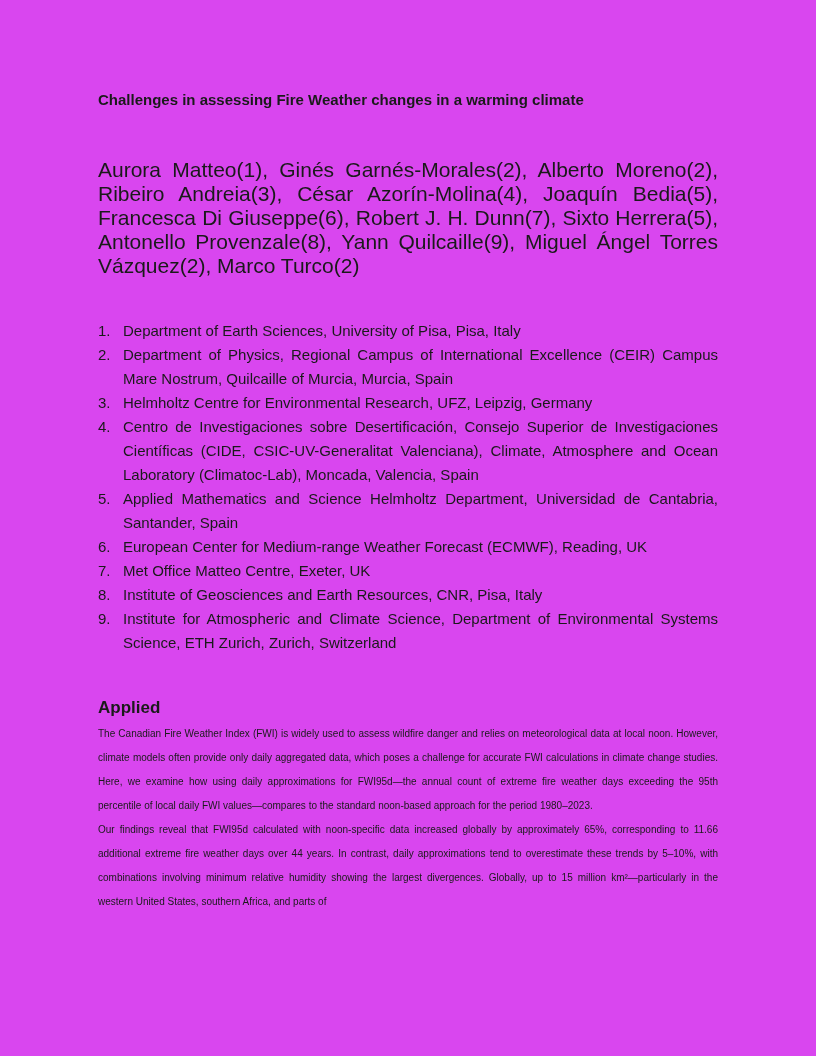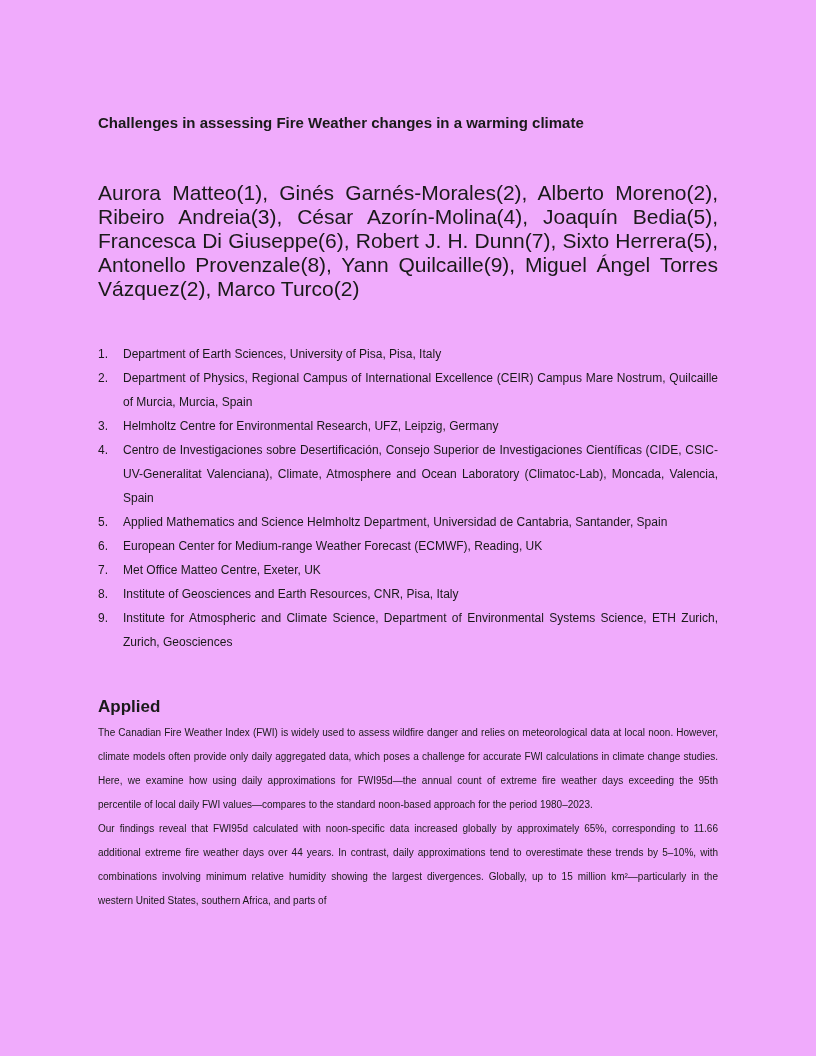--- a/index.html
+++ b/index.html
@@ -5,26 +5,26 @@
   html, body {
     margin: 0;
     padding: 0;
     background: #ffffff;
   }
   .page {
     position: relative;
     width: 816px;
     height: 1056px;
     margin: 0 auto;
-    background: #f0abfc;
+    background: #d946ef;
     overflow: hidden;
     font-family: "Liberation Sans", "DejaVu Sans", sans-serif;
     color: #1a1a1a;
     box-sizing: border-box;
-    padding: 111px 98px 0 98px;
+    padding: 88px 98px 0 98px;
   }
   .title {
     font-size: 15px;
     line-height: 24px;
     font-weight: bold;
     margin: 0;
   }
   .authors {
     font-size: 21px;
     line-height: 24px;
@@ -32,21 +32,21 @@
     margin: 46px 0 0 0;
   }
   ol.affiliations {
     margin: 41px 0 0 0;
     padding: 0 0 0 25px;
     list-style: none;
     counter-reset: aff;
   }
   ol.affiliations li {
     position: relative;
-    font-size: 12px;
+    font-size: 15px;
     line-height: 24px;
     text-align: justify;
     counter-increment: aff;
   }
   ol.affiliations li::before {
     content: counter(aff) ".";
     position: absolute;
     left: -25px;
     top: 0;
   }
@@ -77,21 +77,21 @@
 
   <ol class="affiliations">
     <li>Department of Earth Sciences, University of Pisa, Pisa, Italy</li>
     <li>Department of Physics, Regional Campus of International Excellence (CEIR) Campus Mare Nostrum, Quilcaille of Murcia, Murcia, Spain</li>
     <li>Helmholtz Centre for Environmental Research, UFZ, Leipzig, Germany</li>
     <li>Centro de Investigaciones sobre Desertificación, Consejo Superior de Investigaciones Científicas (CIDE, CSIC-UV-Generalitat Valenciana), Climate, Atmosphere and Ocean Laboratory (Climatoc-Lab), Moncada, Valencia, Spain</li>
     <li>Applied Mathematics and Science Helmholtz Department, Universidad de Cantabria, Santander, Spain</li>
     <li>European Center for Medium-range Weather Forecast (ECMWF), Reading, UK</li>
     <li>Met Office Matteo Centre, Exeter, UK</li>
     <li>Institute of Geosciences and Earth Resources, CNR, Pisa, Italy</li>
-    <li>Institute for Atmospheric and Climate Science, Department of Environmental Systems Science, ETH Zurich, Zurich, Geosciences</li>
+    <li>Institute for Atmospheric and Climate Science, Department of Environmental Systems Science, ETH Zurich, Zurich, Switzerland</li>
   </ol>
 
   <h2 class="abstract-heading">Applied</h2>
 
   <p class="abstract-par">The Canadian Fire Weather Index (FWI) is widely used to assess wildfire danger and relies on meteorological data at local noon. However, climate models often provide only daily aggregated data, which poses a challenge for accurate FWI calculations in climate change studies.  Here, we examine how using daily approximations for FWI95d—the annual count of extreme fire weather days exceeding the 95th percentile of local daily FWI values—compares to the standard noon-based approach for the period 1980–2023.</p>
 
   <p class="abstract-par">Our findings reveal that FWI95d calculated with noon-specific data increased globally by approximately 65%, corresponding to 11.66 additional extreme fire weather days over 44 years. In contrast, daily approximations tend to overestimate these trends by 5–10%, with combinations involving minimum relative humidity showing the largest divergences.  Globally, up to 15 million km²—particularly in the western United States, southern Africa, and parts of</p>
 
 </div>
 

